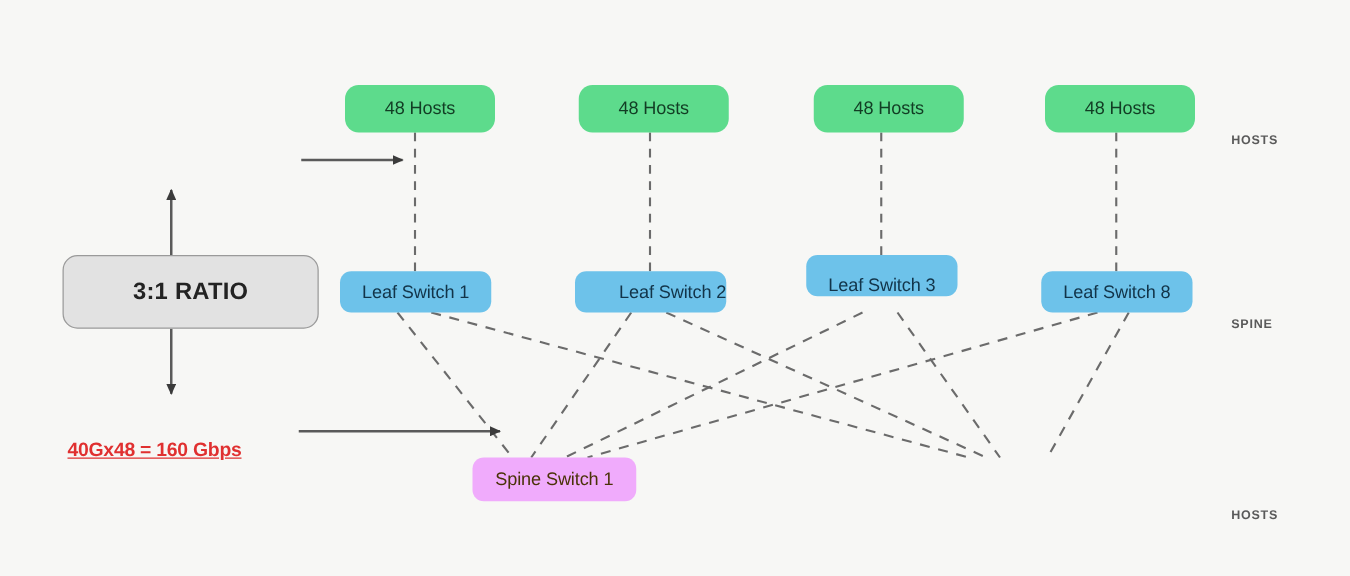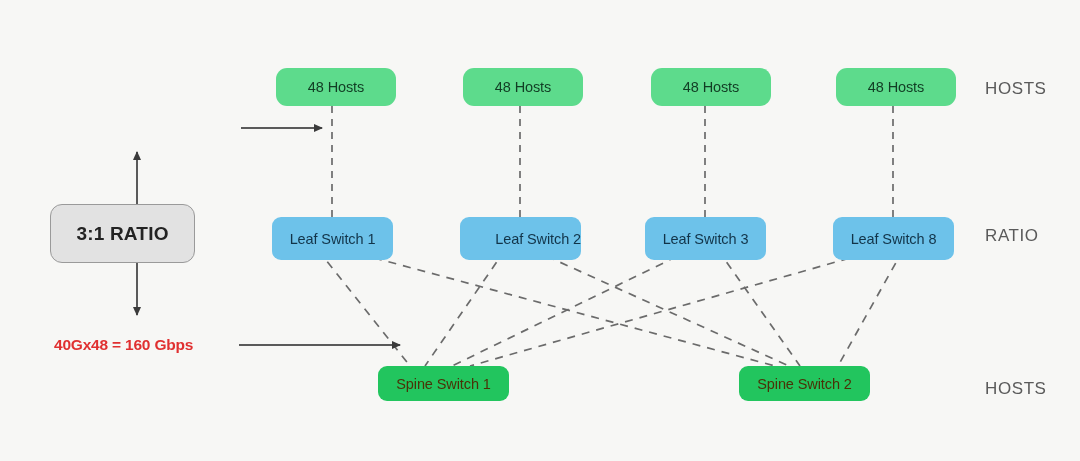--- a/index.html
+++ b/index.html
@@ -38,50 +38,51 @@
     letter-spacing:-0.1px;
     z-index:3;
   }
   .node-host {
     width:120px; height:38px;
     background:#5ddb8c;
     color:#123d24;
     font-size:14.5px;
   }
   .node-leaf {
-    width:121px; height:43px;
+    width:121px; height:33px;
     background:#6dc2ea;
     color:#123449;
     font-size:14.5px;
     border-radius:9px;
   }
   .node-spine {
     width:131px; height:35px;
-    background:#22c55e;
+    background:#f0abfc;
     color:#4a3207;
     font-size:14.5px;
     border-radius:9px;
     align-items:center;
   }
 
   
   .tier-label {
     position:absolute;
-    font-size:17px;
-    font-weight:normal;
+    font-size:10px;
+    font-weight:bold;
     color:#5a5a5a;
     letter-spacing:0.6px;
     z-index:3;
+    margin-top:28px;
   }
 
   
   .ratio-box {
     position:absolute;
     left:50px; top:204px;
-    width:145px; height:59px;
+    width:205px; height:59px;
     background:#e2e2e2;
     border:1.6px solid #9a9a9a;
     border-radius:12px;
     display:flex;
     align-items:center;
     justify-content:center;
     font-size:19px;
     font-weight:bold;
     color:#232323;
     letter-spacing:0.2px;
@@ -92,21 +93,21 @@
   .bw-label {
     position:absolute;
     font-size:15.5px;
     font-weight:bold;
     color:#e03030;
     letter-spacing:-0.2px;
     white-space:nowrap;
     z-index:3;
   }
   #bw-top  { left:59px;  top:119px; }
-  #bw-bot  { left:54px;  top:336px; }
+  #bw-bot  { left:54px;  top:352px;text-decoration:underline; }
 </style>
 </head>
 <body>
 
 <div id="canvas">
 
   <svg class="svg-layer" viewBox="0 0 1080 461" xmlns="http://www.w3.org/2000/svg">
     <defs>
       <marker id="arrowhead" markerWidth="9" markerHeight="8" refX="8" refY="4" orient="auto" markerUnits="userSpaceOnUse">
         <path d="M0,0 L9,4 L0,8 z" fill="#3b3b3b"></path>
@@ -154,36 +155,33 @@
   <div class="node node-host" style="left:836px; top:68px;">
     <span>48 Hosts</span>
   </div>
 
   <div class="node node-leaf" style="left:272px; top:217px;">
     <span>Leaf Switch 1</span>
   </div>
   <div class="node node-leaf" style="left:460px; top:217px;justify-content:flex-end;">
     <span>Leaf Switch 2</span>
   </div>
-  <div class="node node-leaf" style="left:645px; top:217px;">
+  <div class="node node-leaf" style="left:645px; top:204px;align-items:flex-end;">
     <span>Leaf Switch 3</span>
   </div>
   <div class="node node-leaf" style="left:833px; top:217px;">
     <span>Leaf Switch 8</span>
   </div>
 
   <div class="node node-spine" style="left:378px; top:366px;">
     <span>Spine Switch 1</span>
   </div>
-  <div class="node node-spine" style="left:739px; top:366px;">
-    <span>Spine Switch 2</span>
-  </div>
 
   <div class="tier-label" style="left:985px; top:79px;">HOSTS</div>
-  <div class="tier-label" style="left:985px; top:226px;">RATIO</div>
+  <div class="tier-label" style="left:985px; top:226px;">SPINE</div>
   <div class="tier-label" style="left:985px; top:379px;">HOSTS</div>
 
   <div class="ratio-box">
     <span>3:1 RATIO</span>
   </div>
 
   <div class="bw-label" id="bw-bot">40Gx48 = 160 Gbps</div>
 
 </div>
 

